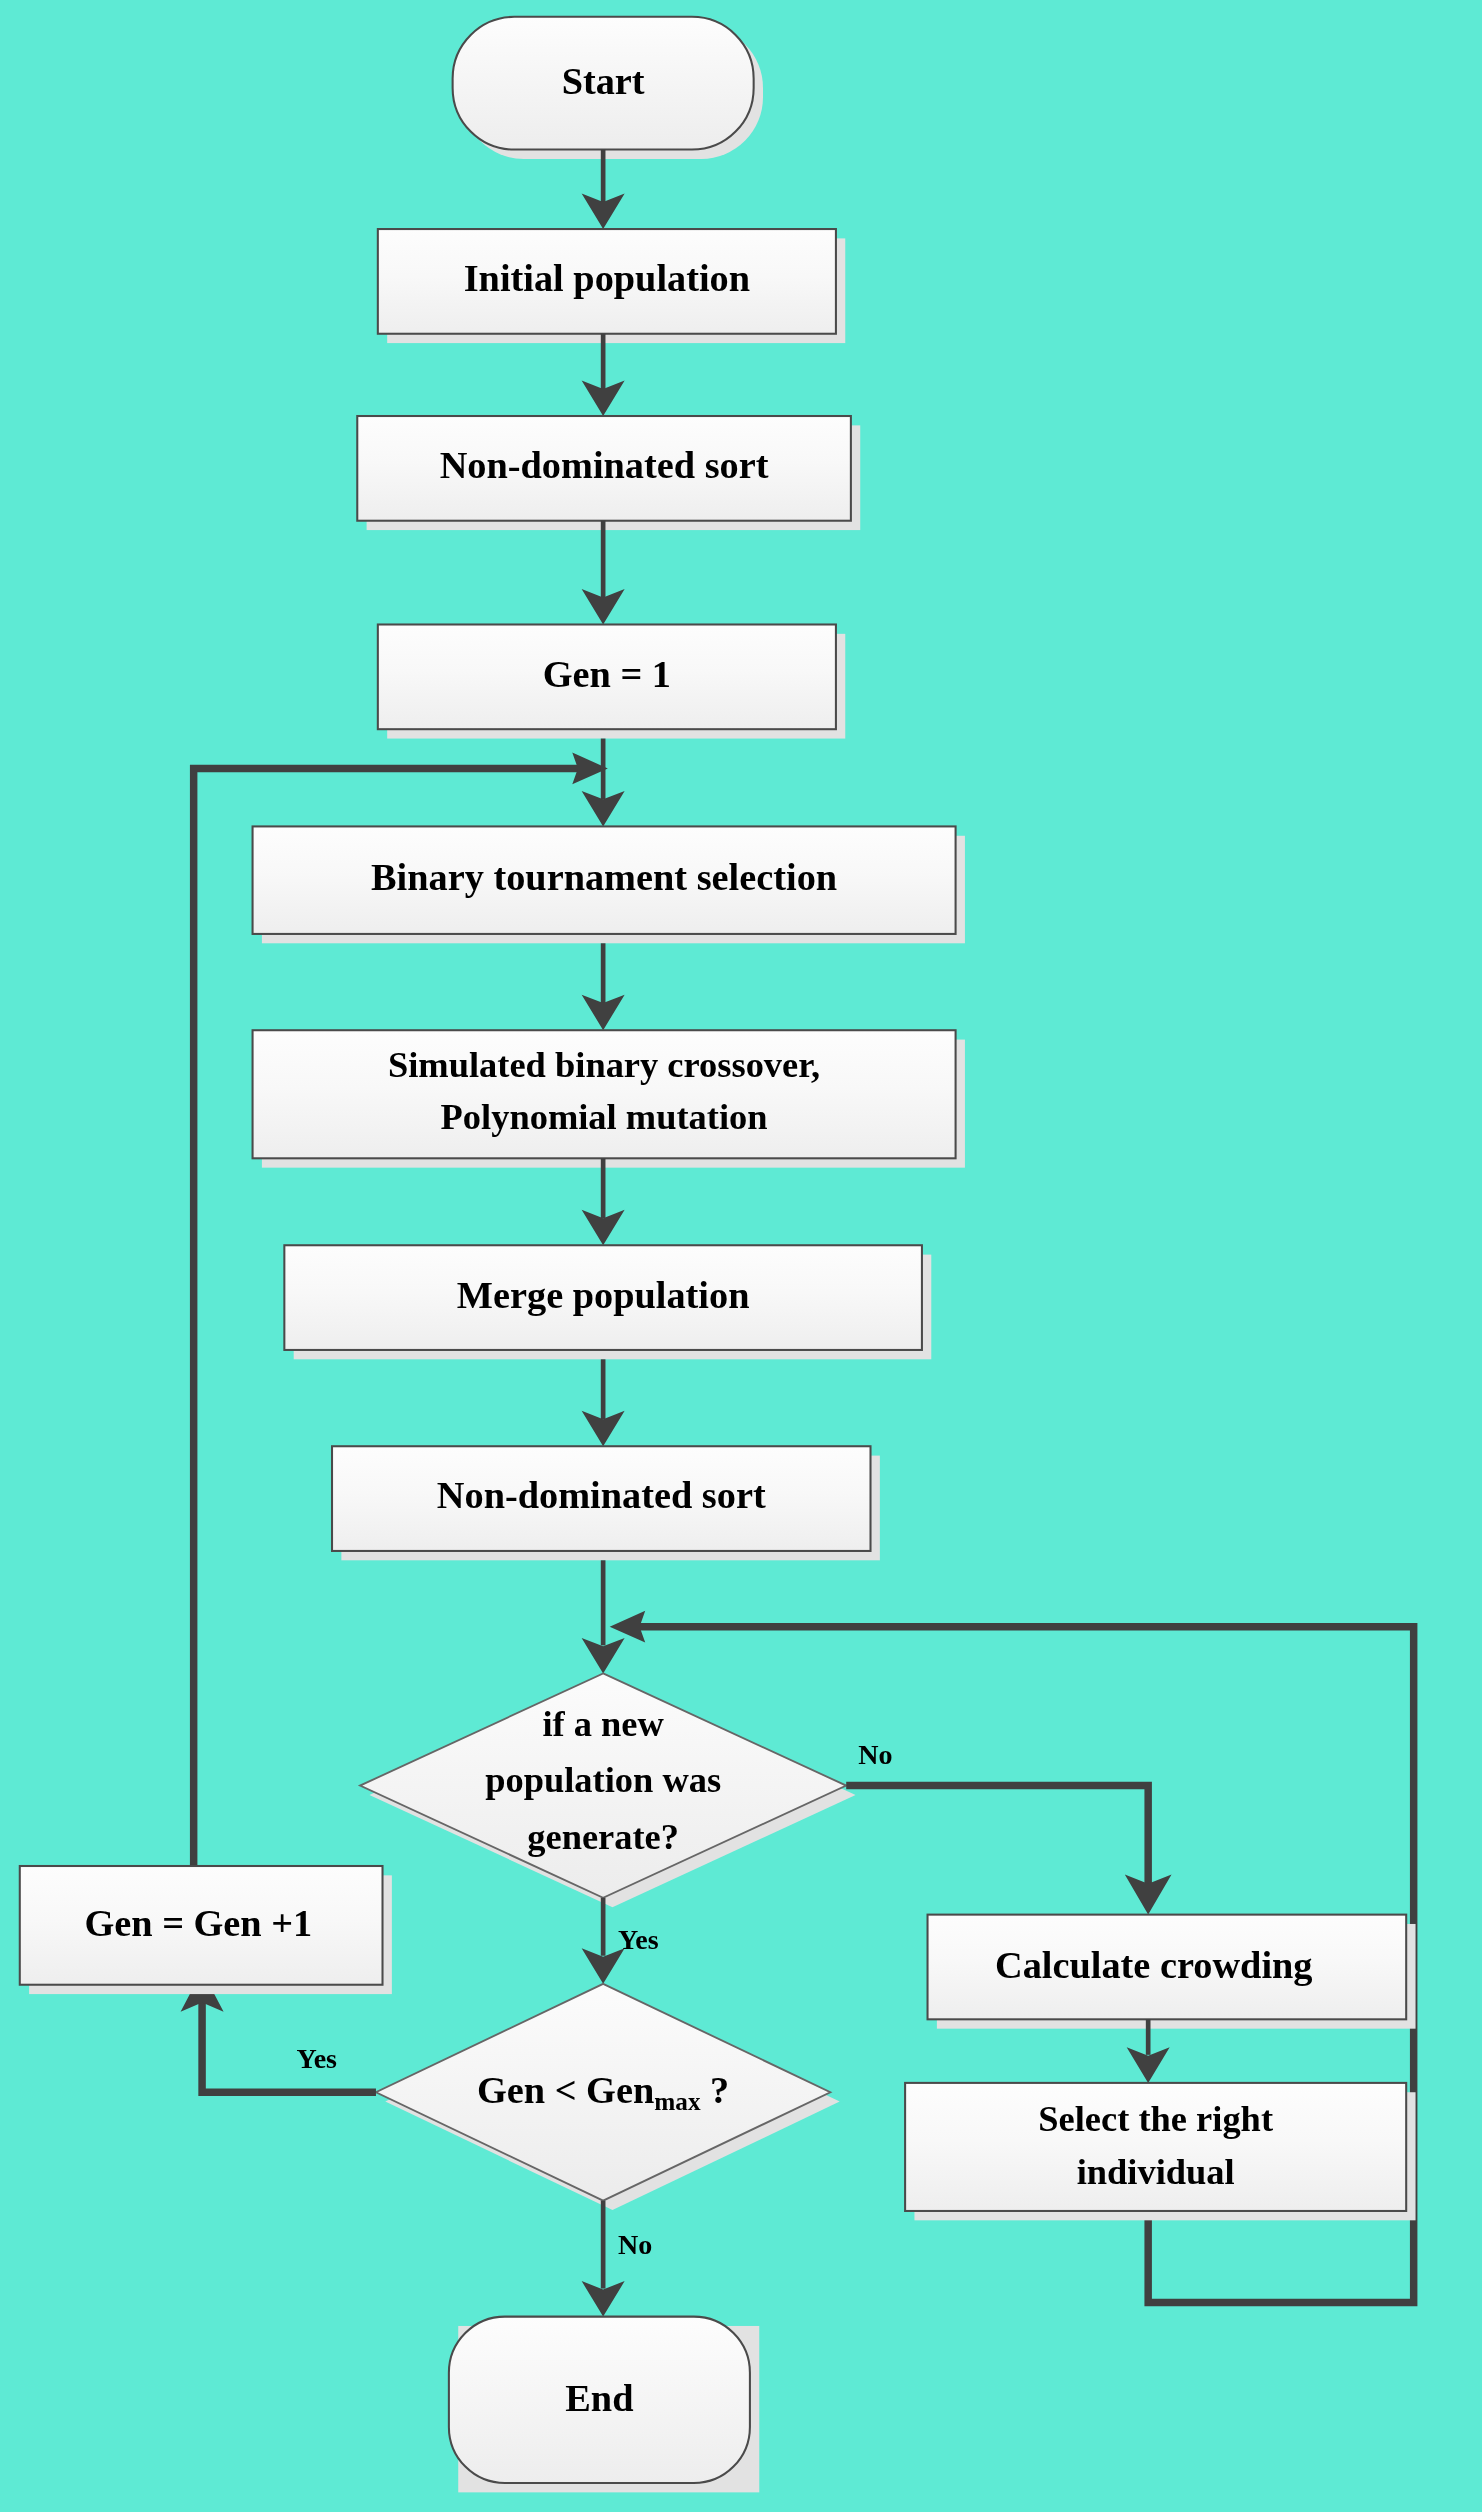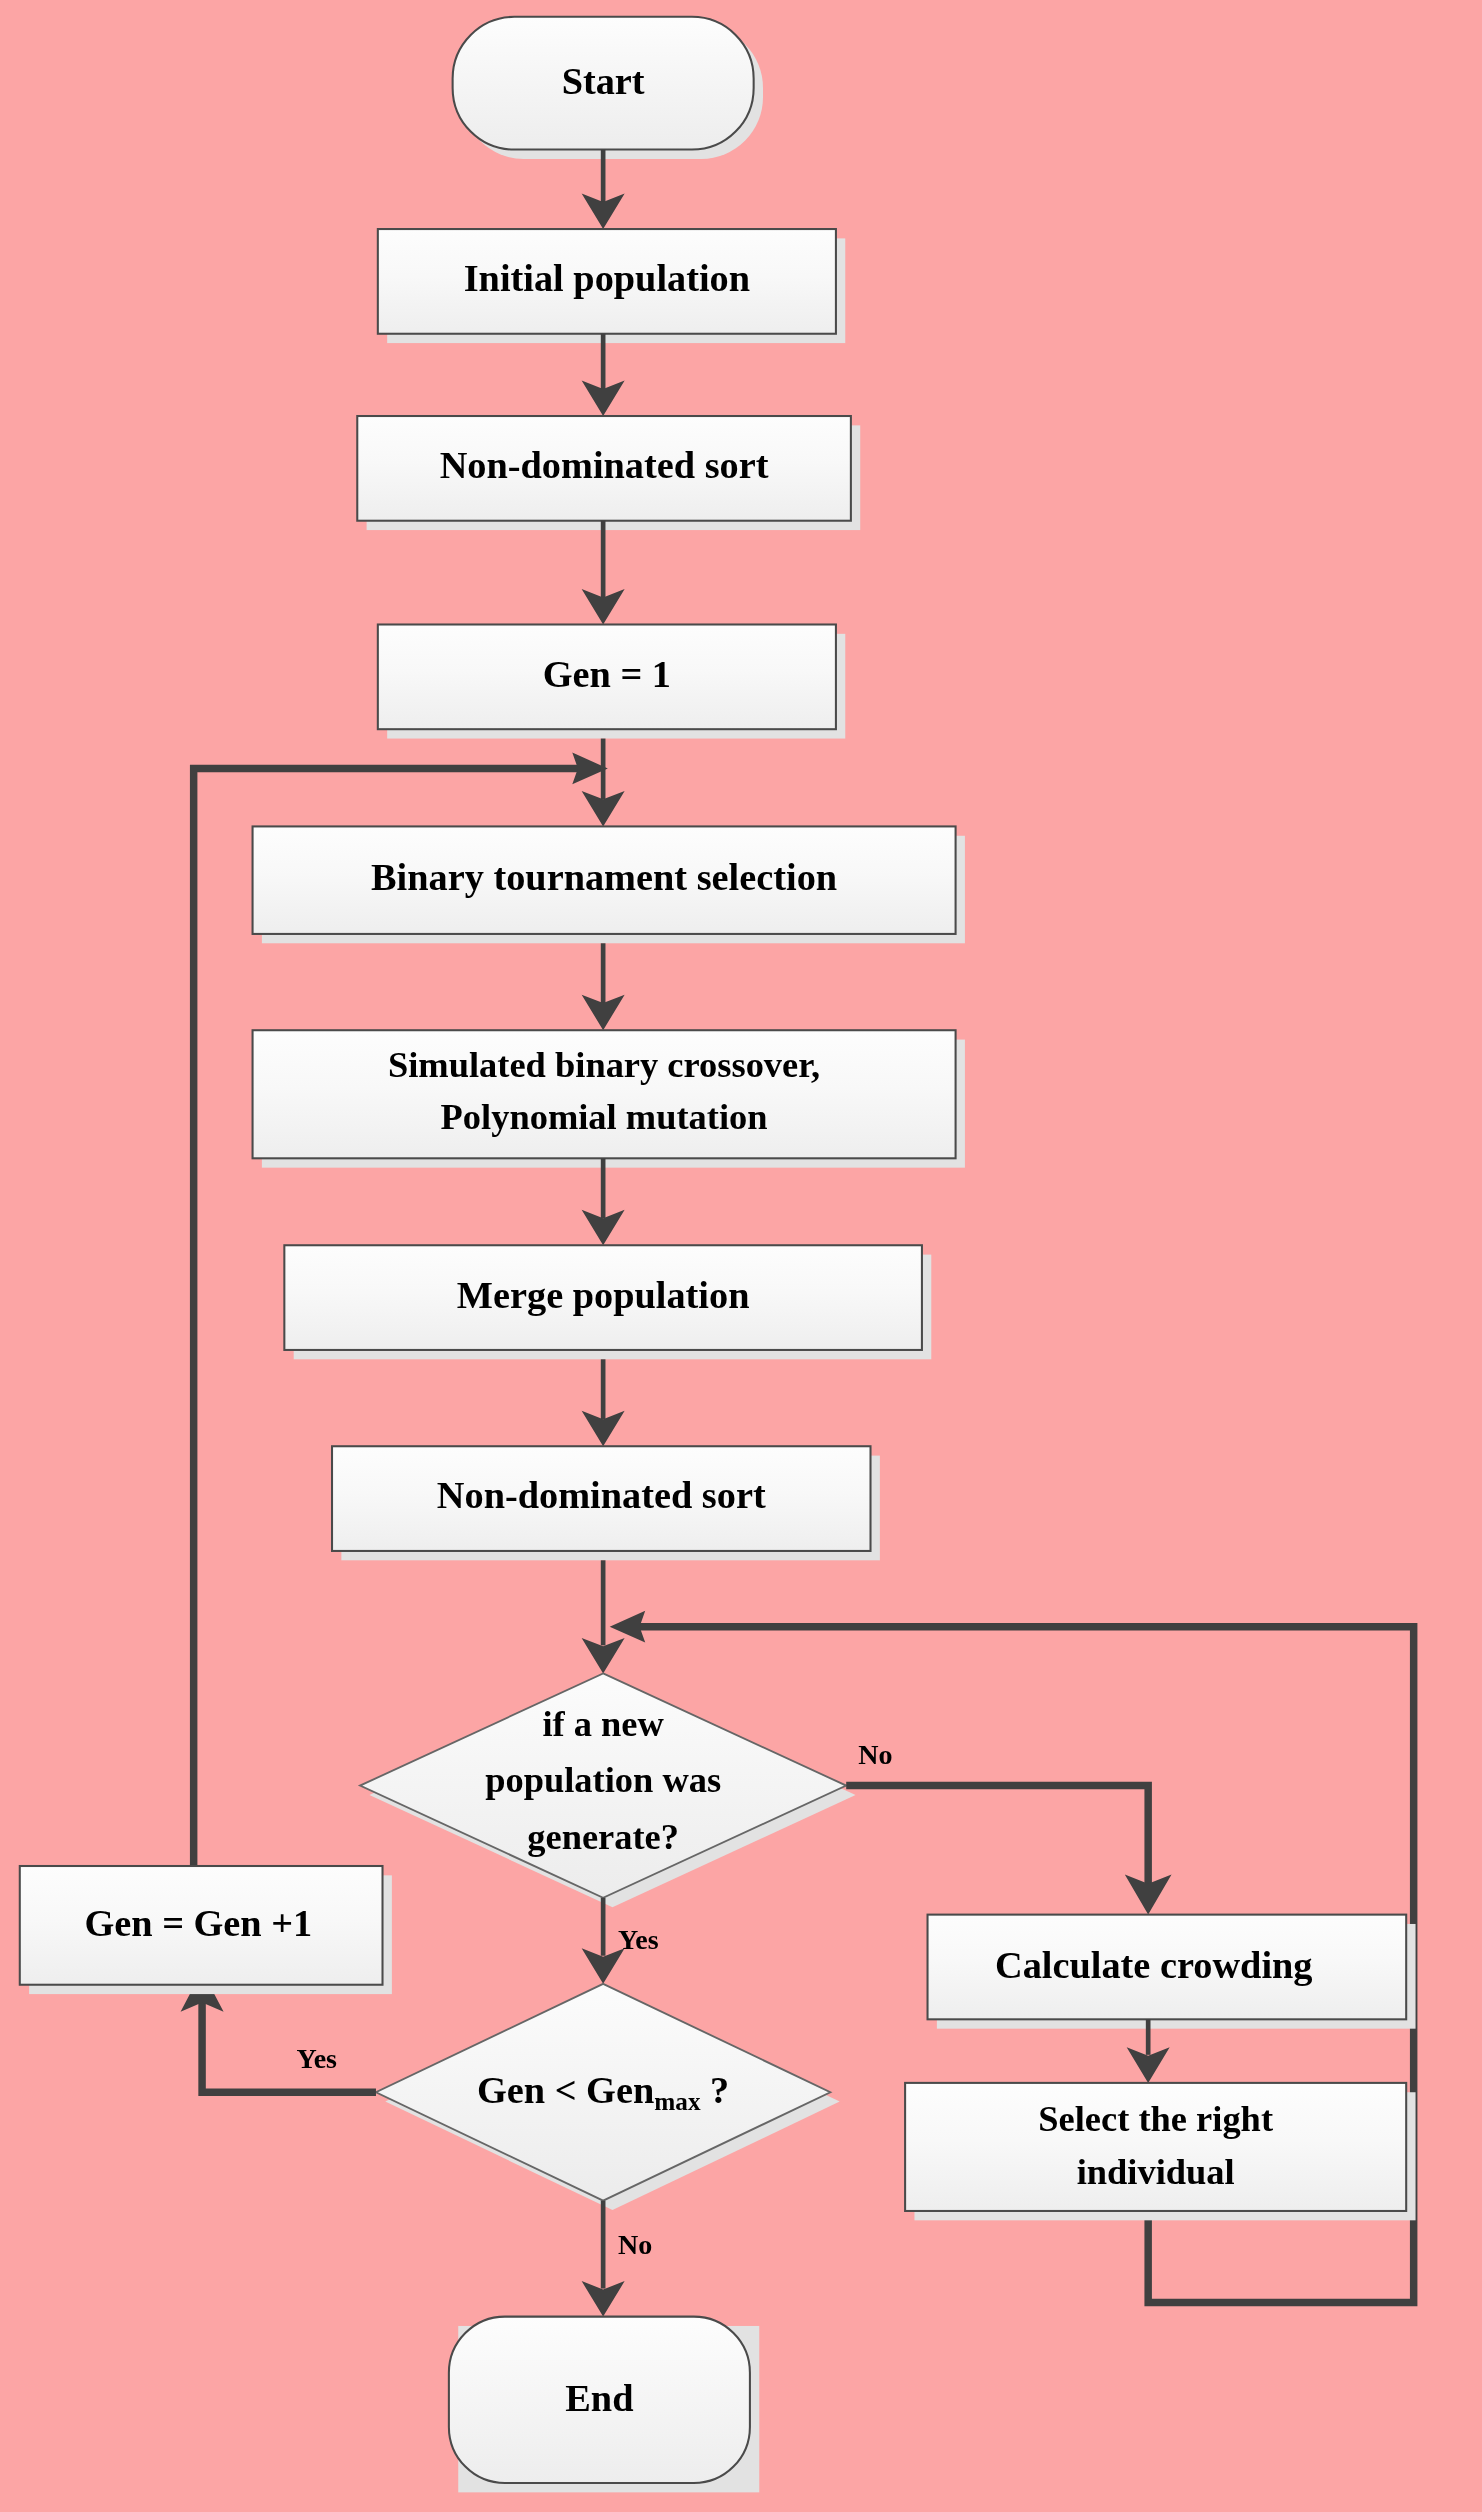--- a/index.html
+++ b/index.html
@@ -10,21 +10,21 @@
   body {
     width: 1483px;
     height: 2512px;
     font-family: "Liberation Serif", "DejaVu Serif", serif;
     overflow: hidden;
   }
   #flowchart-root {
     position: relative;
     width: 1483px;
     height: 2512px;
-    background: #fca5a5;
+    background: #5eead4;
   }
   svg.chart-canvas {
     position: absolute;
     top: 0;
     left: 0;
     width: 1483px;
     height: 2512px;
     display: block;
   }
   .node-label {

